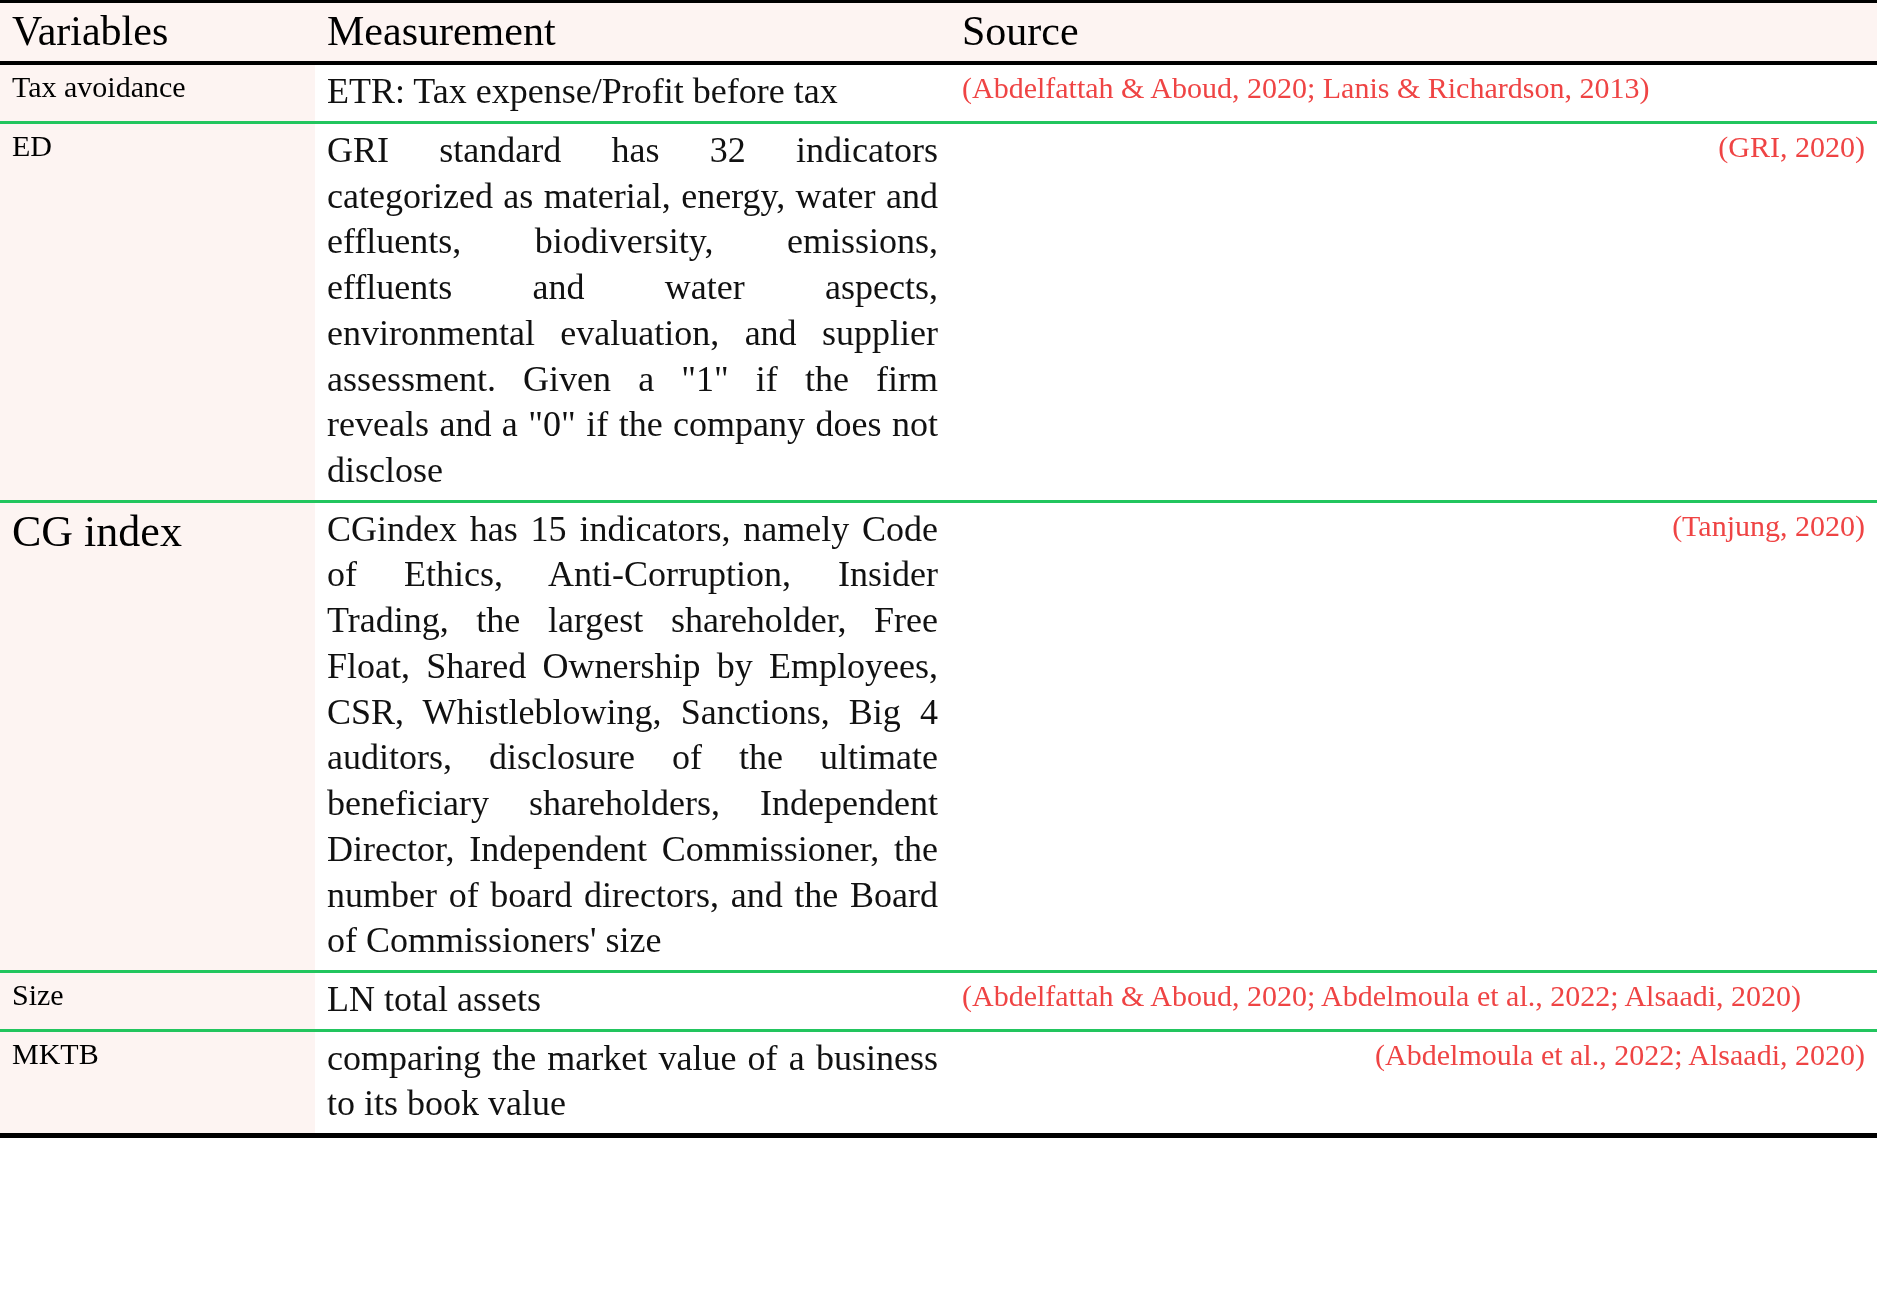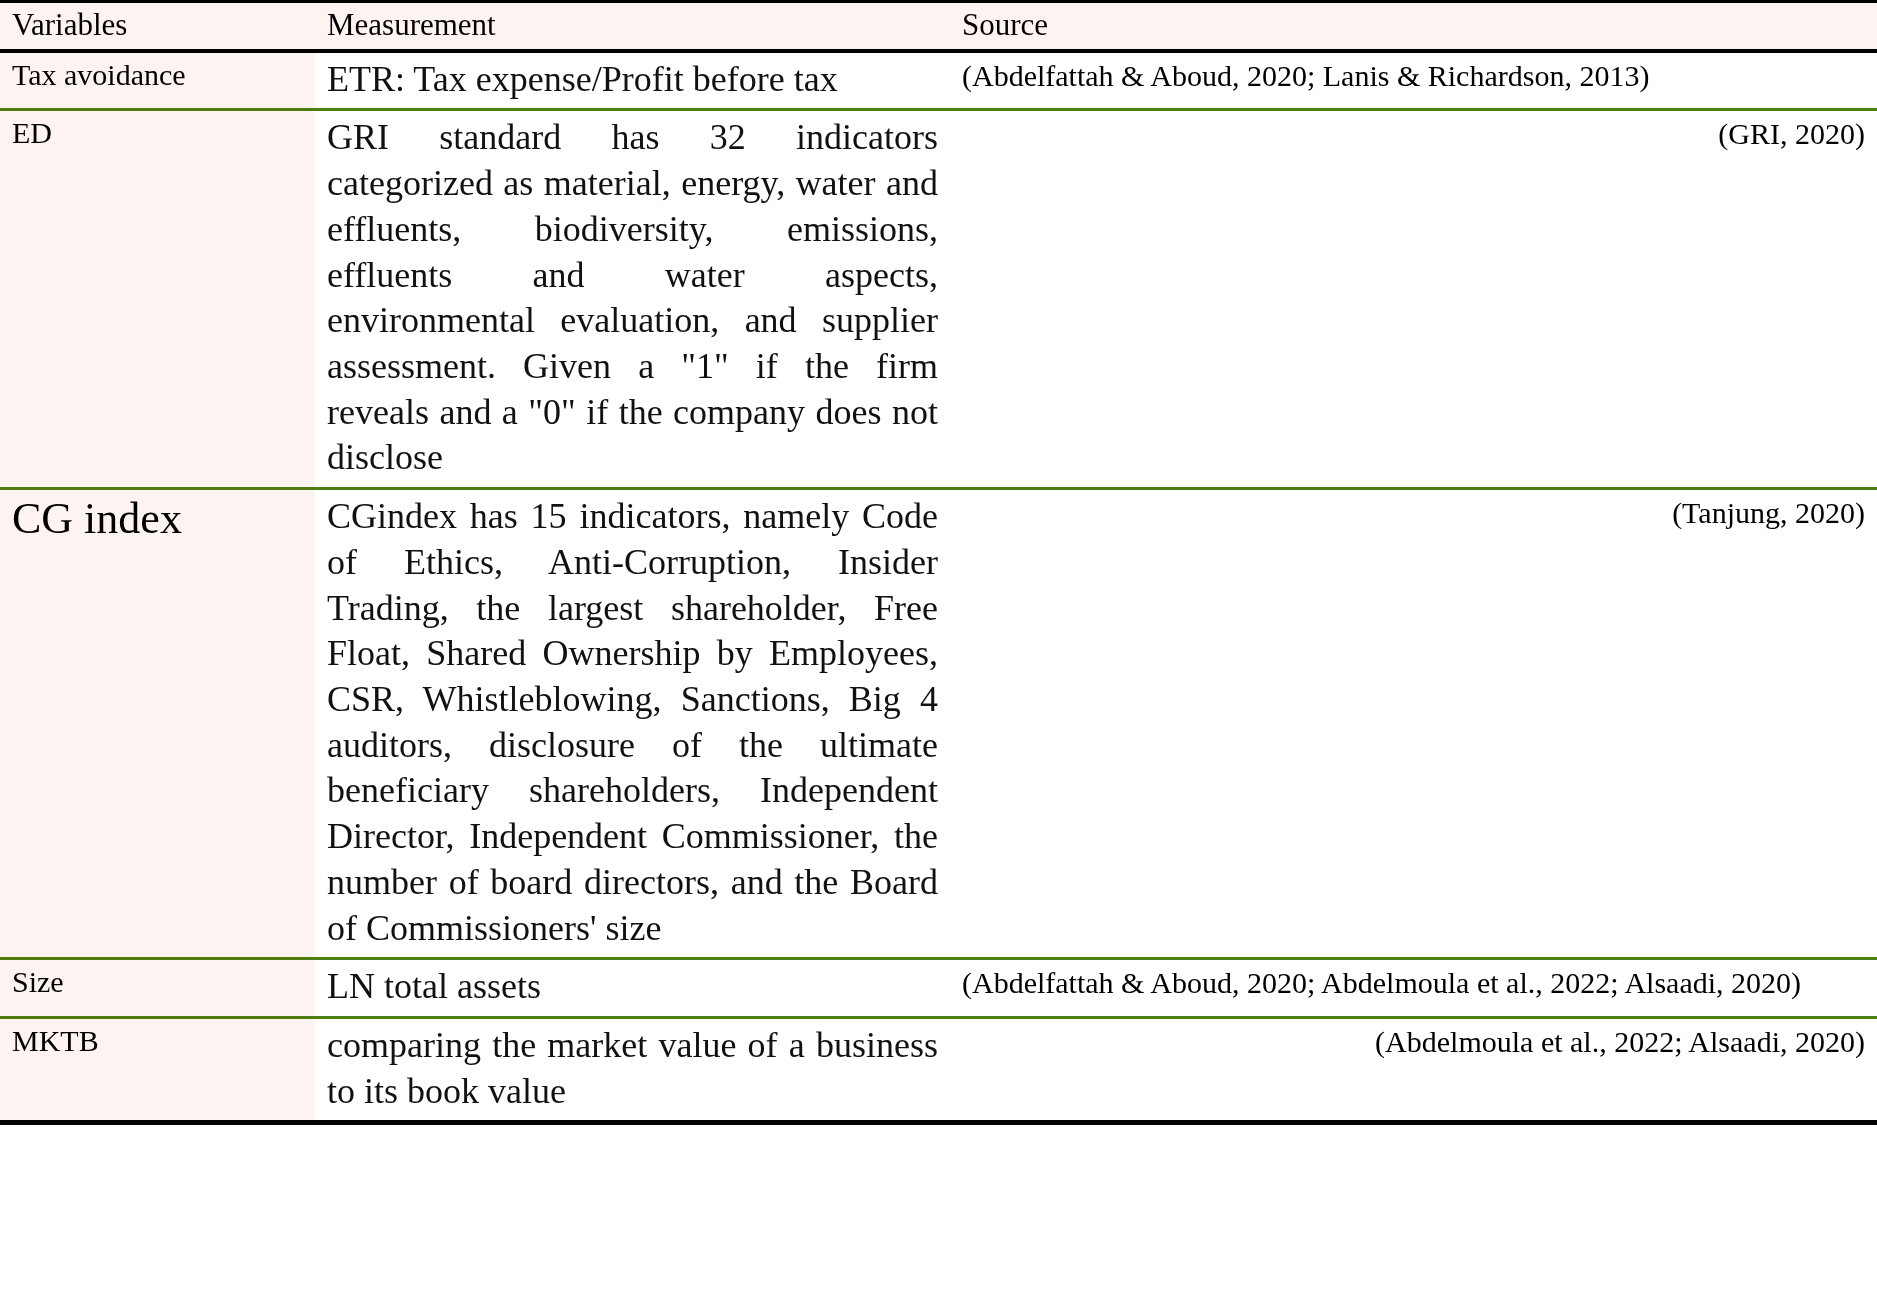--- a/index.html
+++ b/index.html
@@ -40,37 +40,37 @@
   }
 
   
   .col-var  { border-right: 3px solid #000000; background: #fdf4f2 !important; }
   .col-meas { border-right: 3px solid #000000; }
   .col-src  { }
 
   
   thead th {
     font-weight: bold;
-    font-size: 31px;
+    font-size: 42px;
     line-height: 1.15;
     padding-top: 2px;
     padding-bottom: 10px;
     background: #fdf4f2 !important;
   }
   thead th.col-meas, thead th.col-src {
     background: #fdf4f2 !important;
     font-family: Liberation Serif, serif;
   }
   thead tr.header-row th {
     border-top: 3px solid #000000;
     border-bottom: 4px solid #000000;
   }
 
   tbody tr td {
-    border-bottom: 3px solid #4d7c0f;
+    border-bottom: 3px solid #22c55e;
   }
   tbody tr:last-child td {
     border-bottom: 5px solid #000000;
   }
 
   .var-label {
     font-size: 30px;
     line-height: 1.22;
     color: #000000;
     white-space: nowrap;
@@ -88,21 +88,21 @@
     text-justify: inter-word;
     hyphens: none;
   }
   .meas-text.nojust {
     text-align: left;
   }
 
   .src-text {
     font-size: 30px;
     line-height: 1.27;
-    color: #000000;
+    color: #ef4444;
     text-align: justify;
     text-justify: inter-word;
   }
   .src-text.nojust {
     text-align: right;
     margin-left: 38px;
   }
 </style>
 </head>
 <body>

